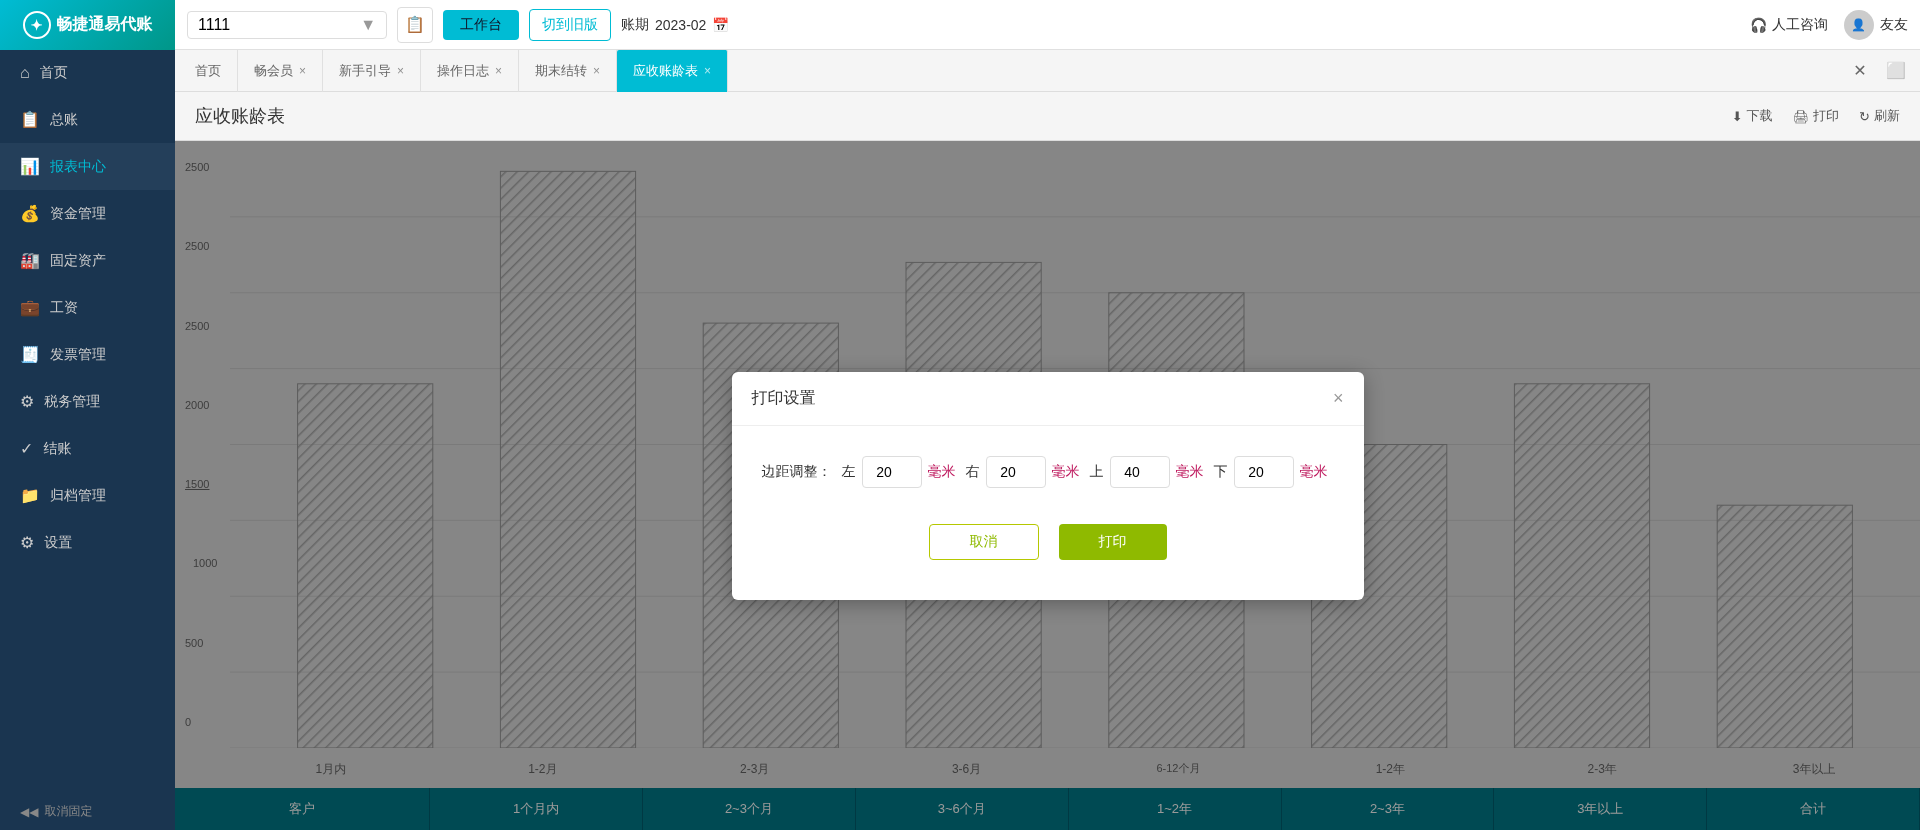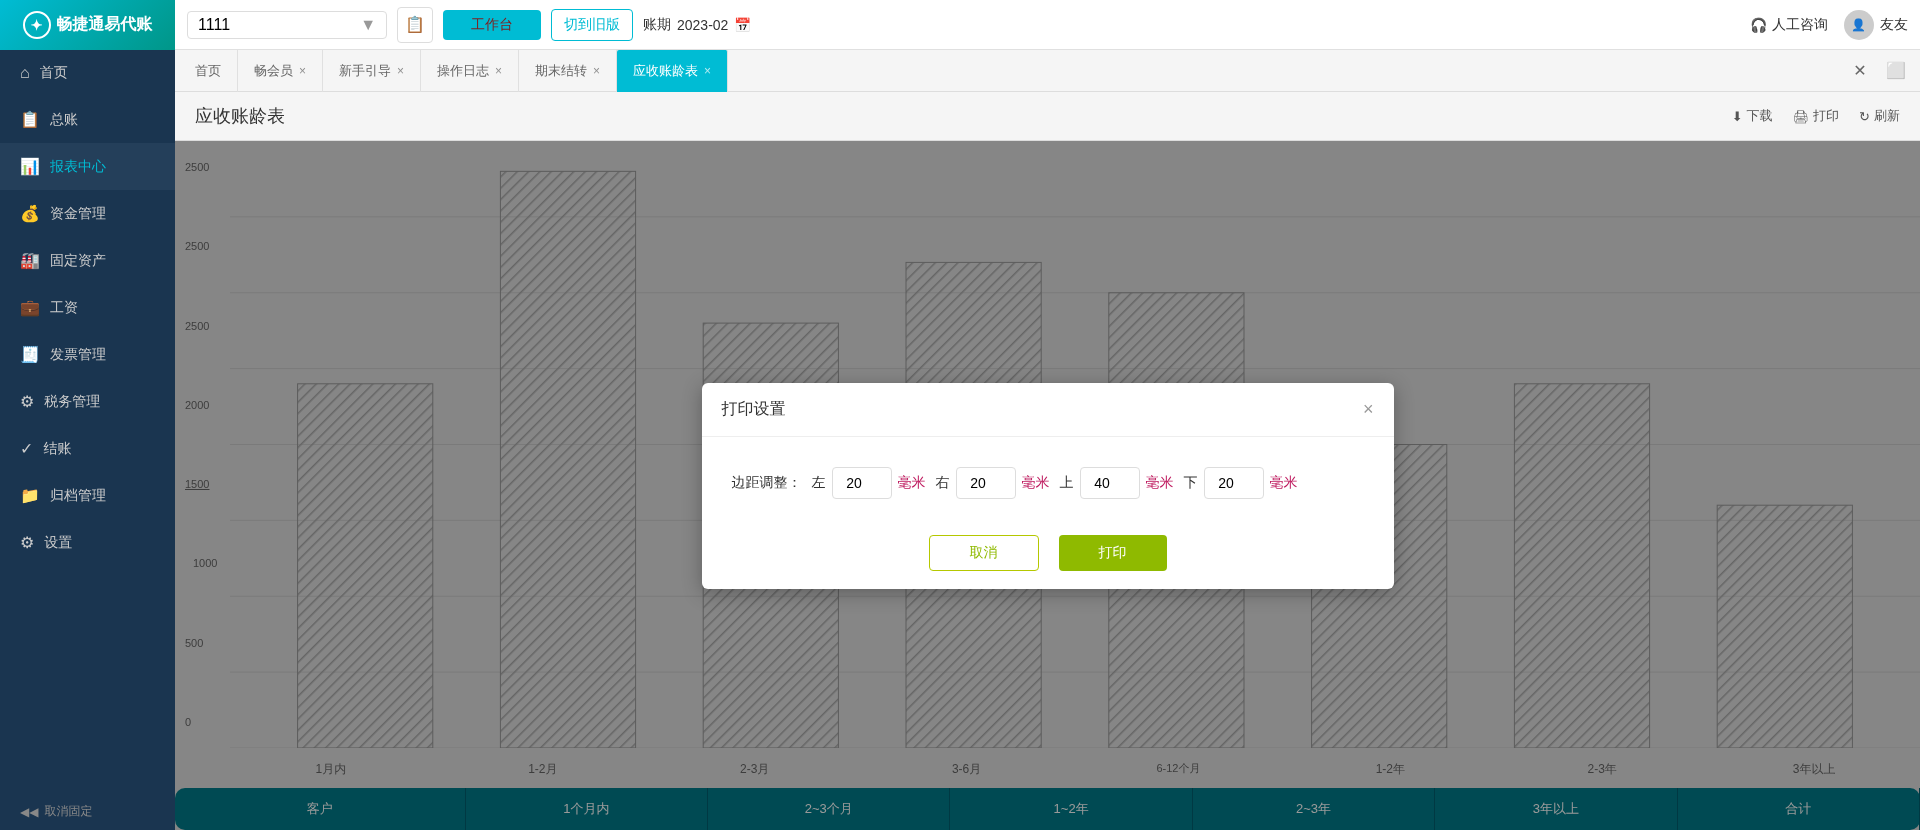--- a/index.html
+++ b/index.html
@@ -1,21 +1,21 @@
 <!DOCTYPE html>
 <html><head>
   <meta charset="utf-8">
   <style>
     * { box-sizing: border-box; margin: 0; padding: 0; font-family: 'Microsoft YaHei', '微软雅黑', sans-serif; }
     body { width: 1920px; height: 830px; overflow: hidden; display: flex; flex-direction: column; background: #f0f0f0; }
     .logo { width: 175px; height: 50px; background: linear-gradient(135deg, #00bcd4, #009688); display: flex; align-items: center; justify-content: center; color: #fff; font-size: 16px; font-weight: bold; gap: 6px; flex-shrink: 0; }
     .logo-icon { width: 28px; height: 28px; border: 2px solid #fff; border-radius: 50%; display: flex; align-items: center; justify-content: center; font-size: 14px; }
     .company-selector { display: flex; align-items: center; gap: 6px; border: 1px solid #ddd; border-radius: 4px; padding: 4px 10px; min-width: 200px; cursor: pointer; }
     .header-icon-btn { width: 36px; height: 36px; border: 1px solid #ddd; border-radius: 4px; display: flex; align-items: center; justify-content: center; cursor: pointer; color: #666; font-size: 16px; }
-    .workbench-btn { background: #00bcd4; color: #7f1d1d; border: none; border-radius: 4px; padding: 6px 28px; font-size: 14px; cursor: pointer; }
+    .workbench-btn { background: #00bcd4; color: #0f172a; border: none; border-radius: 4px; padding: 6px 17px; font-size: 14px; cursor: pointer; }
     .switch-btn { border: 1px solid #00bcd4; color: #00bcd4; background: #fff; border-radius: 4px; padding: 6px 12px; font-size: 14px; cursor: pointer; }
     .period-label { font-size: 14px; color: #333; display: flex; align-items: center; gap: 6px; }
     .header-right { margin-left: auto; display: flex; align-items: center; gap: 16px; }
     .support-btn { display: flex; align-items: center; gap: 4px; font-size: 14px; color: #333; cursor: pointer; }
     .user-btn { display: flex; align-items: center; gap: 6px; font-size: 14px; color: #333; cursor: pointer; }
     .avatar { width: 30px; height: 30px; background: #ccc; border-radius: 50%; display: flex; align-items: center; justify-content: center; font-size: 12px; color: #fff; }
 
     
     .main-layout { display: flex; flex: 1; overflow: hidden; }
 
@@ -39,32 +39,32 @@
     .tab-action-btn { width: 28px; height: 28px; display: flex; align-items: center; justify-content: center; cursor: pointer; color: #666; font-size: 16px; }
     .page-header { display: flex; align-items: center; justify-content: space-between; padding: 12px 20px; background: #f5f5f5; border-bottom: 1px solid #ddd; }
     .page-title { font-size: 18px; color: #333; font-weight: 500; }
     .page-actions { display: flex; align-items: center; gap: 20px; }
     .page-action { display: flex; align-items: center; gap: 4px; font-size: 13px; color: #555; cursor: pointer; }
     .table-cell { flex: 1; display: flex; align-items: center; justify-content: center; color: #fff; font-size: 13px; border-right: 1px solid #006070; }
     .table-cell:first-child { flex: 1.2; }
 
     
     .modal-overlay { position: absolute; top: 0; left: 0; right: 0; bottom: 0; background: rgba(0,0,0,0.4); display: flex; align-items: center; justify-content: center; z-index: 100; }
-    .modal { background: #fff; border-radius: 6px; width: 692px; padding: 0; box-shadow: 0 4px 20px rgba(0,0,0,0.3); }
+    .modal { background: #fff; border-radius: 6px; width: 632px; padding: 0; box-shadow: 0 4px 20px rgba(0,0,0,0.3); }
     .modal-header { display: flex; align-items: center; justify-content: space-between; padding: 16px 20px; border-bottom: 1px solid #eee; }
     .modal-title { font-size: 16px; color: #333; font-weight: 500; }
     .modal-close { cursor: pointer; font-size: 18px; color: #999; }
     .modal-body { padding: 30px 30px 20px; }
     .margin-row { display: flex; align-items: center; gap: 10px; flex-wrap: wrap; }
     .margin-label { font-size: 14px; color: #333; }
     .margin-group { display: flex; align-items: center; gap: 6px; }
     .margin-direction { font-size: 14px; color: #333; }
     .margin-input { width: 60px; height: 32px; border: 1px solid #ddd; border-radius: 4px; text-align: center; font-size: 14px; padding: 0 4px; }
     .margin-unit { font-size: 14px; color: #be185d; }
-    .modal-footer { display: flex; justify-content: center; gap: 20px; padding: 16px 20px 18px; }
+    .modal-footer { display: flex; justify-content: center; gap: 20px; padding: 16px 20px 40px; }
     .btn-cancel { border: 1px solid #b5c800; color: #8fba00; background: #fff; border-radius: 4px; padding: 8px 40px; font-size: 14px; cursor: pointer; }
     .btn-print { background: #8fba00; color: #fff; border: none; border-radius: 4px; padding: 8px 40px; font-size: 14px; cursor: pointer; }
   </style>
 </head>
 <body>
 
 <div style="display:flex; height:50px; background:#fff; border-bottom:1px solid #e0e0e0; flex-shrink:0; align-items:center;">
   <div class="logo">
     <div class="logo-icon">✦</div>
     <span>畅捷通易代账</span>
@@ -252,29 +252,32 @@
           <span style="flex:1; text-align:center; font-size:12px; color:#666;">1-2月</span>
           <span style="flex:1; text-align:center; font-size:12px; color:#666;">2-3月</span>
           <span style="flex:1; text-align:center; font-size:12px; color:#666;">3-6月</span>
           <span style="flex:1; text-align:center; font-size:11px; color:#666;">6-12个月</span>
           <span style="flex:1; text-align:center; font-size:12px; color:#666;">1-2年</span>
           <span style="flex:1; text-align:center; font-size:12px; color:#666;">2-3年</span>
           <span style="flex:1; text-align:center; font-size:12px; color:#666;">3年以上</span>
         </div>
       </div>
 
-      <div style="position:absolute; bottom:0; left:0; right:0; height:42px; background:#007c8a; display:flex;border-radius:10px;">
+      <div style="position:absolute; bottom:0; left:0; right:0; height:42px; background:#007c8a; display:flex;">
         <div class="table-cell">
           <span>客户</span>
         </div>
         <div class="table-cell">
           <span>1个月内</span>
         </div>
         <div class="table-cell">
           <span>2~3个月</span>
+        </div>
+        <div class="table-cell">
+          <span>3~6个月</span>
         </div>
         <div class="table-cell">
           <span>1~2年</span>
         </div>
         <div class="table-cell">
           <span>2~3年</span>
         </div>
         <div class="table-cell">
           <span>3年以上</span>
         </div>

